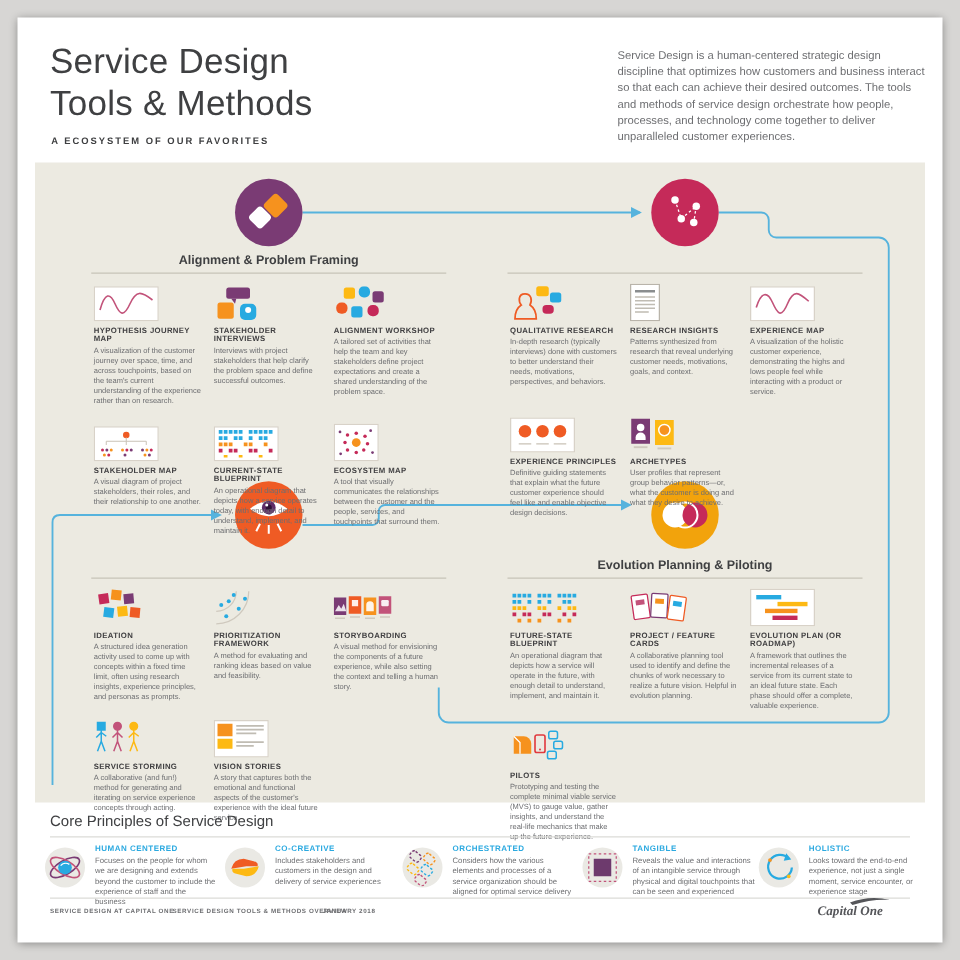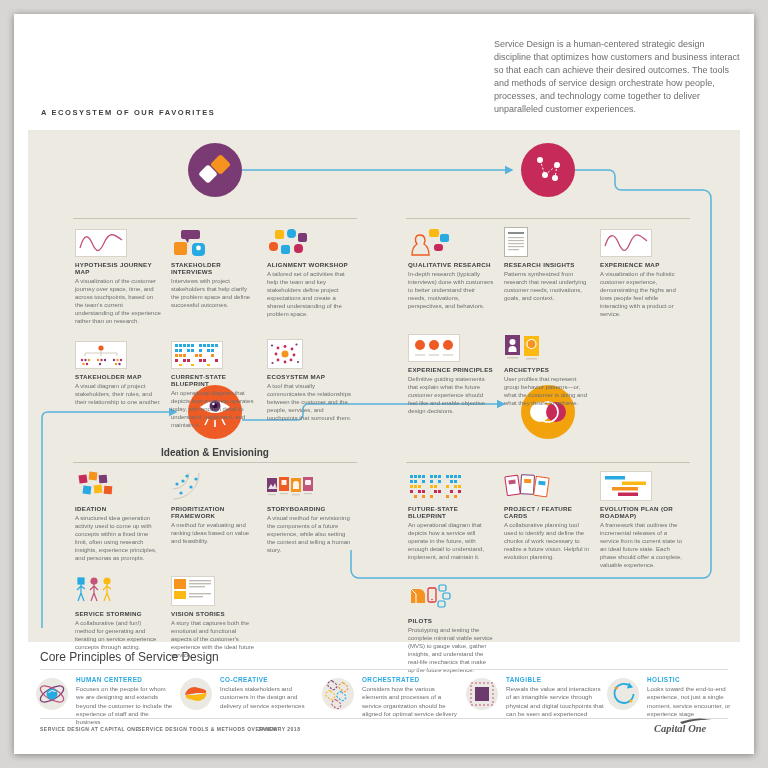--- a/index.html
+++ b/index.html
@@ -35,20 +35,24 @@
   
   .footer-item{position:absolute;top:712px;font-size:5px;font-weight:bold;letter-spacing:.5px;color:#6d6e71;}
   .f1{left:26px;} .f2{left:124px;} .f3{left:244px;}
   .logo{position:absolute;right:40px;top:702px;}
 </style>
 </head>
 <body>
 
 <div class="poster">
 
+  <div class="title">
+    <div>Service Design</div>
+    <div>Tools &amp; Methods</div>
+  </div>
   <div class="subtitle">A ECOSYSTEM OF OUR FAVORITES</div>
   <div class="intro">Service Design is a human-centered strategic design discipline that optimizes how customers and business interact so that each can achieve their desired outcomes. The tools and methods of service design orchestrate how people, processes, and technology come together to deliver unparalleled customer experiences.</div>
 
   <div class="panel"></div>
 
   <svg class="flow">
     <defs>
       <marker id="arr" markerWidth="7" markerHeight="7" refX="5" refY="3" orient="auto">
         <path d="M0 0 L6 3 L0 6 z" fill="#56b3dd"></path>
       </marker>
@@ -90,24 +94,25 @@
     </svg>
   </div>
   <div class="hub evolution">
     <svg width="42" height="28">
       <circle cx="13" cy="14" r="10" fill="#ffffff"></circle>
       <circle cx="29" cy="14" r="10" fill="#c52a59"></circle>
       <circle cx="21" cy="14" r="10" fill="none" stroke="#ffffff" stroke-width="1.6"></circle>
     </svg>
   </div>
 
+  <div class="quad-title" style="left:59px;top:189px;">Alignment &amp; Problem Framing</div>
   <div class="quad-rule" style="left:59px;top:204px;"></div>
   <div class="quad-rule" style="left:392px;top:204px;"></div>
-  <div class="quad-title" style="left:59px;top:433px;">Ideation &amp; Envisioning</div>
   <div class="quad-rule" style="left:59px;top:448px;"></div>
+  <div class="quad-title" style="left:392px;top:433px;">Evolution Planning &amp; Piloting</div>
   <div class="quad-rule" style="left:392px;top:448px;"></div>
 
   <div class="tools-grid" style="left:61px;top:211px;">
     <div class="tool">
       <div class="tool-icon">
         <svg width="52" height="28">
             <rect x="0.5" y="0.5" width="51" height="27" fill="#fff" stroke="#d8d2c8"></rect>
             <path d="M5 19 C9 5 13 5 17 14 S24 25 29 14 S38 4 47 11" fill="none" stroke="#c2537a" stroke-width="1.3"></path>
           </svg>
       </div>

